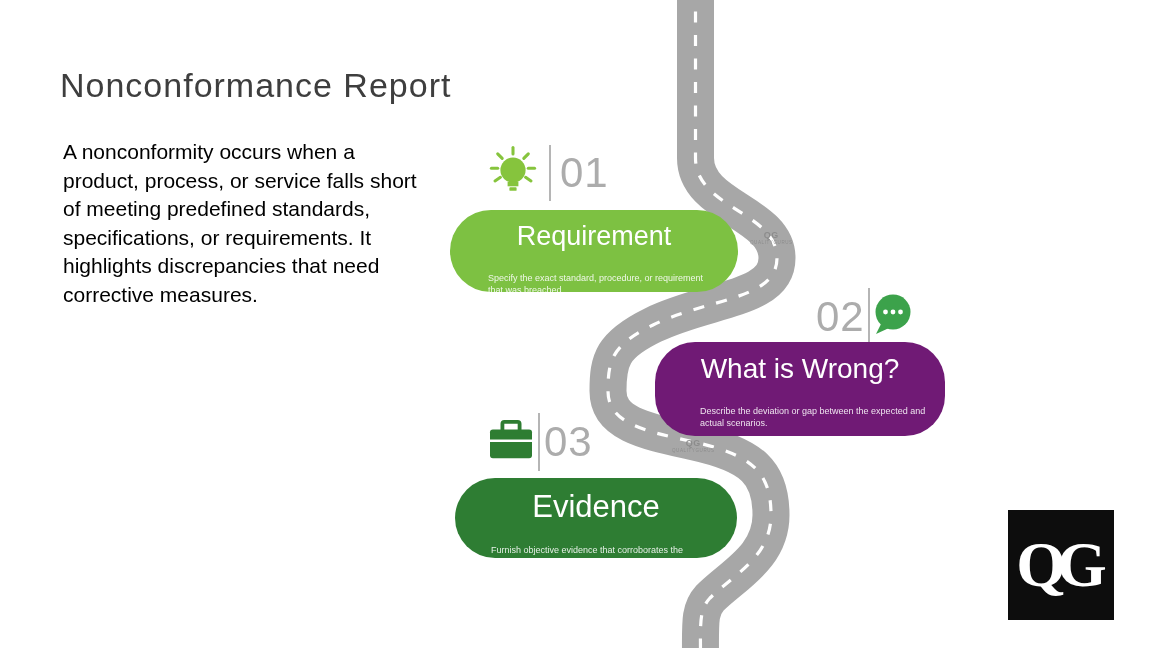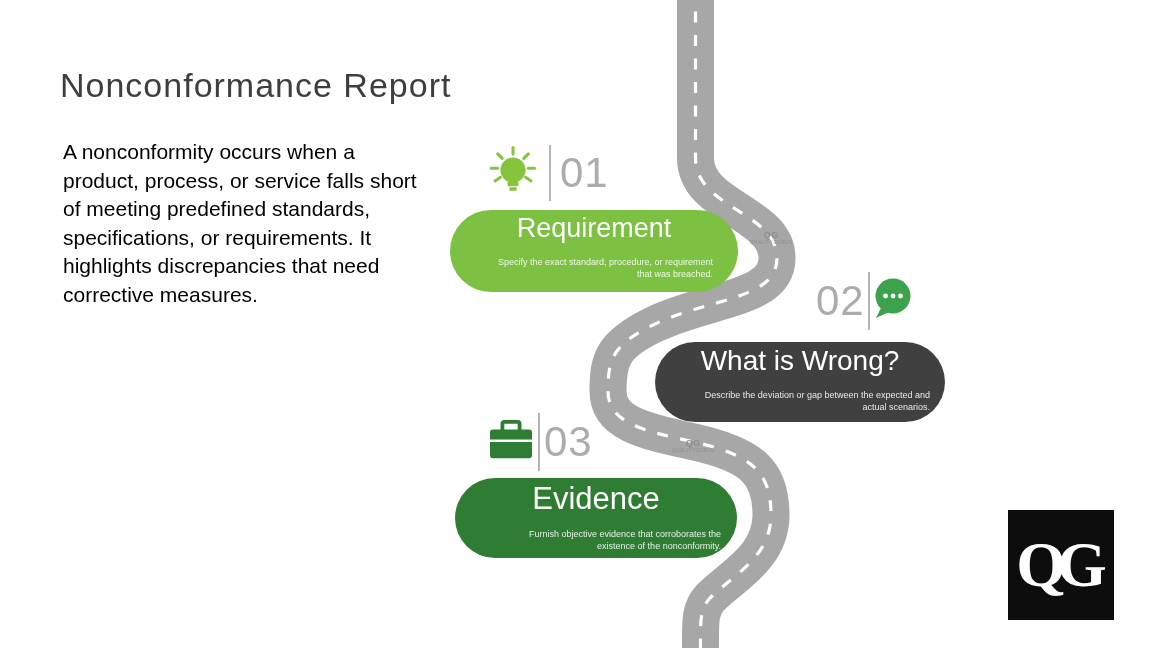--- a/index.html
+++ b/index.html
@@ -25,41 +25,41 @@
     font-size:21px;line-height:1.36;color:#000000;margin-top:6px;
   }
   
   .ms-header{position:absolute;z-index:3;display:flex;align-items:center;}
   .ms-number{
     font-size:42px;font-weight:300;color:#acacac;letter-spacing:1px;line-height:1;
   }
   .divider{width:2px;background:#b5b5b5;}
   .hdr1{left:486px;top:145px;height:56px;gap:9px;}
   .hdr1 .divider{height:56px;}
-  .hdr2{left:816px;top:272px;height:58px;gap:3px;}
+  .hdr2{left:816px;top:288px;height:58px;gap:3px;}
   .hdr2 .divider{height:58px;}
   .hdr3{left:488px;top:413px;height:58px;gap:4px;}
   .hdr3 .divider{height:58px;}
   
   .pill{
     position:absolute;z-index:4;color:#ffffff;text-align:center;
     display:flex;flex-direction:column;
   }
-  .pill-title{line-height:1.1;margin-top:4px;}
+  .pill-title{line-height:1.1;margin-top:12px;}
   .pill-sub{
-    font-size:9px;line-height:1.35;text-align:right;margin-top:12px;
+    font-size:9px;line-height:1.35;text-align:left;margin-top:20px;
     color:rgba(255,255,255,.88);
   }
   .pill-requirement{
     left:450px;top:210px;width:288px;height:82px;border-radius:42px;background:#7dc142;
   }
   .pill-requirement .pill-title{font-size:27px;}
   .pill-requirement .pill-sub{padding-left:38px;width:225px;}
   .pill-wrong{
-    left:655px;top:342px;width:290px;height:80px;border-radius:40px;background:#404040;
+    left:655px;top:342px;width:290px;height:94px;border-radius:40px;background:#701a75;
   }
   .pill-wrong .pill-title{font-size:28px;}
   .pill-wrong .pill-sub{padding-left:45px;width:230px;}
   .pill-evidence{
     left:455px;top:478px;width:282px;height:80px;border-radius:40px;background:#2e7d33;
   }
   .pill-evidence .pill-title{font-size:31px;}
   .pill-evidence .pill-sub{padding-left:36px;width:230px;}
   
   .logo{

